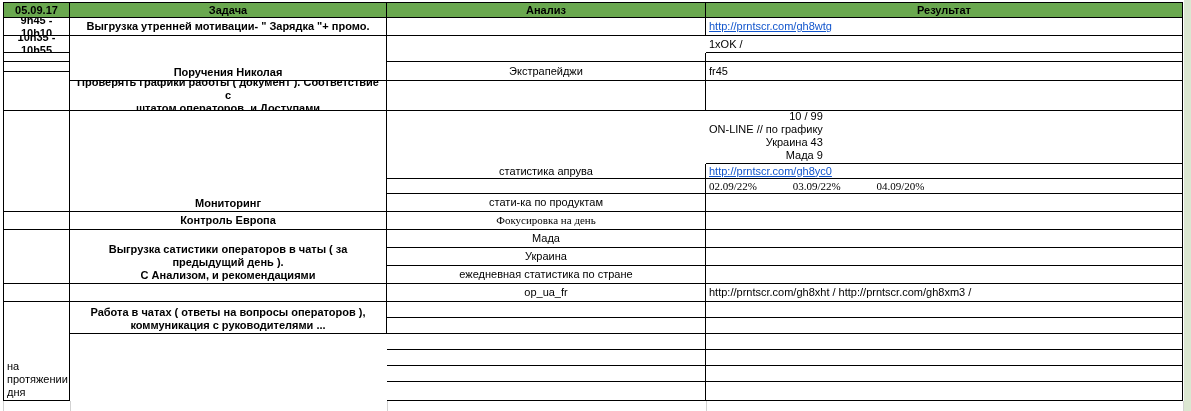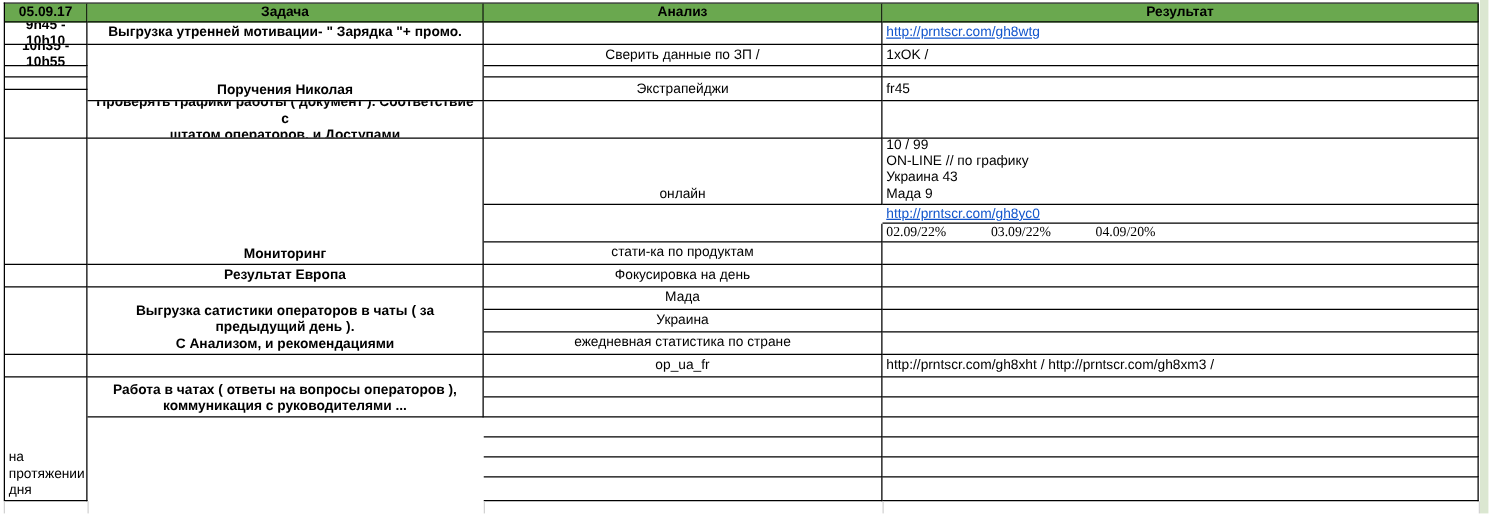--- a/index.html
+++ b/index.html
@@ -64,51 +64,50 @@
       <div class="cell" style="grid-area: 13 / 1 / span 3 / span 1;"></div>
       <div class="cell" style="grid-area: 16 / 1 / span 1 / span 1;"></div>
       <div class="cell vb left" style="grid-area: 17 / 1 / span 6 / span 1;">на
 протяжении
 дня</div>
       <div class="cell bold" style="grid-area: 2 / 2 / span 1 / span 1;">Выгрузка утренней мотивации- " Зарядка "+ промо.</div>
       <div class="cell bold vb" style="grid-area: 3 / 2 / span 4 / span 1;">Поручения Николая</div>
       <div class="cell bold" style="grid-area: 7 / 2 / span 1 / span 1;">Проверять графики  работы ( документ ). Соответствие с
 штатом операторов, и Доступами</div>
       <div class="cell bold vb" style="grid-area: 8 / 2 / span 4 / span 1;">Мониторинг</div>
-      <div class="cell bold" style="grid-area: 12 / 2 / span 1 / span 1;">Результат Европа</div>
+      <div class="cell bold" style="grid-area: 12 / 2 / span 1 / span 1;">Контроль Европа</div>
       <div class="cell bold vb" style="grid-area: 13 / 2 / span 3 / span 1;">Выгрузка сатистики операторов в чаты ( за предыдущий день ).
 С Анализом, и рекомендациями</div>
       <div class="cell" style="grid-area: 16 / 2 / span 1 / span 1;"></div>
       <div class="cell bold vb" style="grid-area: 17 / 2 / span 2 / span 1;">Работа в чатах ( ответы на вопросы операторов ),
 коммуникация с руководителями ...</div>
       <div class="cell" style="grid-area: 2 / 3 / span 1 / span 1;"></div>
-      <div class="cell" style="grid-area: 3 / 3 / span 1 / span 1;">Сверить данные по ЗП /</div>
       <div class="cell" style="grid-area: 4 / 3 / span 1 / span 1;"></div>
       <div class="cell" style="grid-area: 5 / 3 / span 2 / span 1;">Экстрапейджи</div>
       <div class="cell" style="grid-area: 7 / 3 / span 1 / span 1;"></div>
-      <div class="cell vb" style="grid-area: 8 / 3 / span 1 / span 1;">онлайн</div>
+      <div class="cell" style="grid-area: 9 / 3 / span 1 / span 1;">статистика апрува</div>
       <div class="cell" style="grid-area: 10 / 3 / span 1 / span 1;"></div>
       <div class="cell" style="grid-area: 11 / 3 / span 1 / span 1;">стати-ка по продуктам</div>
-      <div class="cell" style="grid-area: 12 / 3 / span 1 / span 1;">Фокусировка на день</div>
+      <div class="cell" style="grid-area: 12 / 3 / span 1 / span 1; font-family: Liberation Serif, serif;">Фокусировка на день</div>
       <div class="cell" style="grid-area: 13 / 3 / span 1 / span 1;">Мада</div>
       <div class="cell" style="grid-area: 14 / 3 / span 1 / span 1;">Украина</div>
       <div class="cell" style="grid-area: 15 / 3 / span 1 / span 1;">ежедневная статистика по стране</div>
       <div class="cell" style="grid-area: 16 / 3 / span 1 / span 1;">op_ua_fr</div>
       <div class="cell" style="grid-area: 17 / 3 / span 1 / span 1;"></div>
       <div class="cell" style="grid-area: 18 / 3 / span 1 / span 1;"></div>
       <div class="cell" style="grid-area: 19 / 3 / span 1 / span 1;"></div>
       <div class="cell" style="grid-area: 20 / 3 / span 1 / span 1;"></div>
       <div class="cell" style="grid-area: 21 / 3 / span 1 / span 1;"></div>
       <div class="cell" style="grid-area: 22 / 3 / span 1 / span 1;"></div>
       <div class="cell left" style="grid-area: 2 / 4 / span 1 / span 1;"><span class="a">http://prntscr.com/gh8wtg</span></div>
       <div class="cell left" style="grid-area: 3 / 4 / span 1 / span 1;">1xOK /</div>
       <div class="cell" style="grid-area: 4 / 4 / span 1 / span 1;"></div>
       <div class="cell left" style="grid-area: 5 / 4 / span 2 / span 1;">fr45</div>
       <div class="cell" style="grid-area: 7 / 4 / span 1 / span 1;"></div>
-      <div class="cell left vb" style="grid-area: 8 / 4 / span 1 / span 1;">10 / 99
+      <div class="cell left vb" style="grid-area: 8 / 4 / span 1 / span 1; text-align: right;">10 / 99
 ON-LINE // по графику
 Украина 43
 Мада 9</div>
       <div class="cell left" style="grid-area: 9 / 4 / span 1 / span 1;"><span class="a">http://prntscr.com/gh8yc0</span></div>
       <div class="cell left pre" style="grid-area: 10 / 4 / span 1 / span 1; font-family: Liberation Serif, serif;">02.09/22%             03.09/22%             04.09/20%</div>
       <div class="cell" style="grid-area: 11 / 4 / span 1 / span 1;"></div>
       <div class="cell" style="grid-area: 12 / 4 / span 1 / span 1;"></div>
       <div class="cell" style="grid-area: 13 / 4 / span 1 / span 1;"></div>
       <div class="cell" style="grid-area: 14 / 4 / span 1 / span 1;"></div>
       <div class="cell" style="grid-area: 15 / 4 / span 1 / span 1;"></div>

